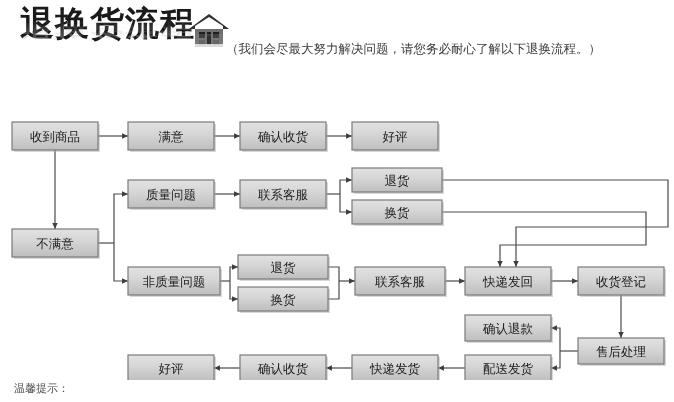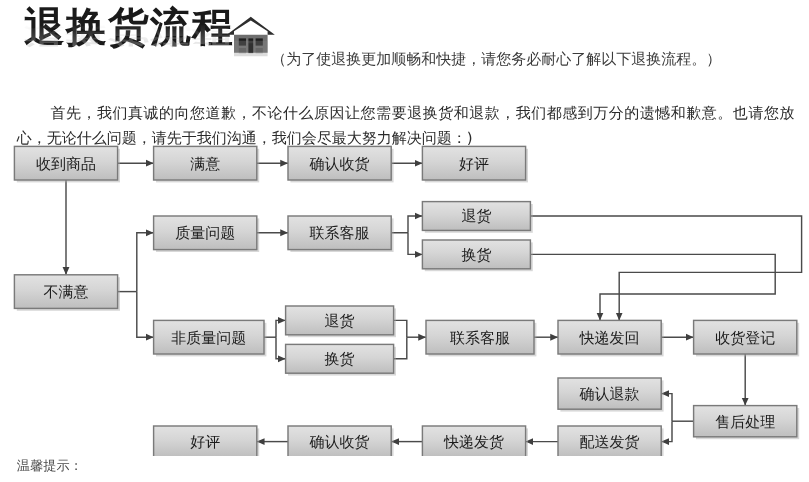--- a/index.html
+++ b/index.html
@@ -82,24 +82,23 @@
       <rect x="27" y="20" width="6" height="6" fill="#1f1f1f"></rect>
       <rect x="21" y="20" width="4" height="12" fill="#1f1f1f"></rect>
     </svg>
     <svg class="home-icon-reflect" viewBox="0 0 46 20">
       <path d="M9 0 L37 0 L37 13 L9 13 Z" fill="#8d8d8d"></path>
       <rect x="13" y="2" width="6" height="5" fill="#5a5a5a"></rect>
       <rect x="27" y="2" width="6" height="5" fill="#5a5a5a"></rect>
       <rect x="21" y="2" width="4" height="9" fill="#5a5a5a"></rect>
     </svg>
 
-    <div class="subtitle">（为了使退换更加顺畅和快捷，请您务必耐心了解以下退换流程。）</div>
+    <div class="subtitle">（我们会尽最大努力解决问题，请您务必耐心了解以下退换流程。）</div>
   </div>
 
-  <p class="intro">首先，我们真诚的向您道歉，不论什么原因让您需要退换货和退款，我们都感到万分的遗憾和歉意。也请您放心，无论什么问题，请先于我们沟通，我们会尽最大努力解决问题：)</p>
 
   <div class="chart">
     <svg id="flow-svg" width="674" height="268" viewBox="0 0 674 268">
       <defs>
         <linearGradient id="boxgrad" x1="0" y1="0" x2="0" y2="1">
           <stop offset="0%" stop-color="#e2e2e2"></stop>
           <stop offset="45%" stop-color="#d5d5d5"></stop>
           <stop offset="100%" stop-color="#bebebe"></stop>
         </linearGradient>
         <marker id="arrow" viewBox="0 0 10 10" refX="9" refY="5" markerWidth="6" markerHeight="6" orient="auto-start-reverse">

